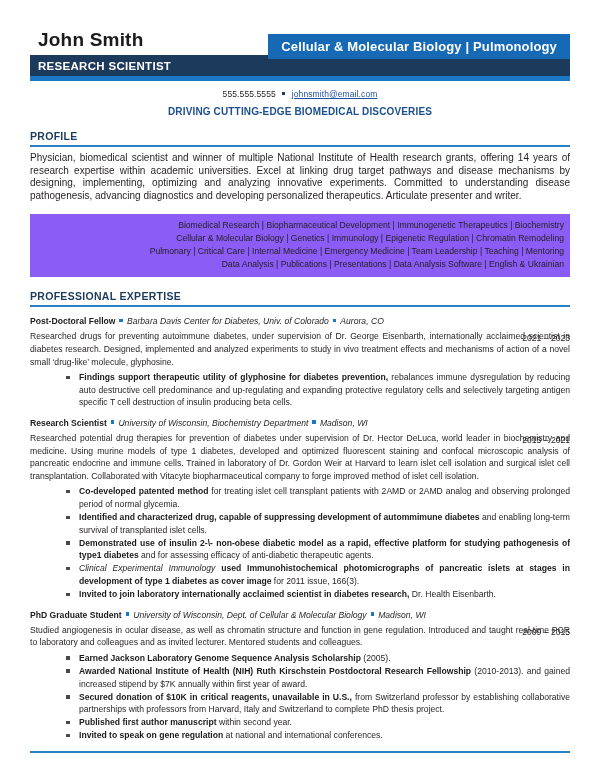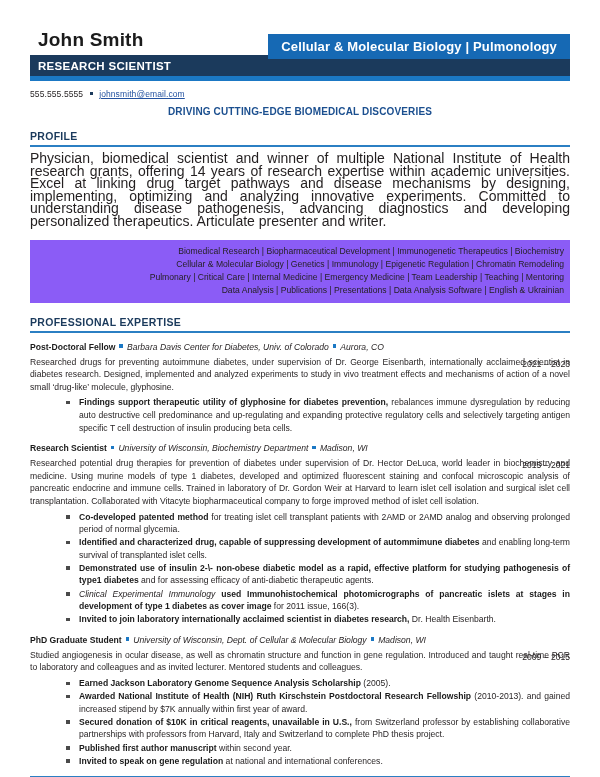--- a/index.html
+++ b/index.html
@@ -66,20 +66,21 @@
     font-weight: bold;
     letter-spacing: 0.3px;
   }
   .accent-bar {
     background: #1b78c4;
     height: 5px;
   }
 
   
   .contact-line {
+    text-align: center;
     font-size: 8.5px;
     color: #231f20;
     margin-top: 8px;
     letter-spacing: 0.1px;
   }
   .contact-line .sq {
     display: inline-block;
     width: 3px;
     height: 3px;
     background: #1b3a5c;
@@ -110,21 +111,21 @@
   }
   .section-head .sh-text {
     font-size: 10.5px;
     font-weight: bold;
     color: #1b3a5c;
     letter-spacing: 0.3px;
     margin-top: 20px;
   }
 
   p.para {
-    font-size: 14px;
+    font-size: 10px;
     line-height: 12.6px;
     text-align: justify;
     margin: 5px 0 0 0;
     color: #231f20;
   }
 
   
   .keywords {
     background: #8b5cf6;
     margin-top: 12px;

